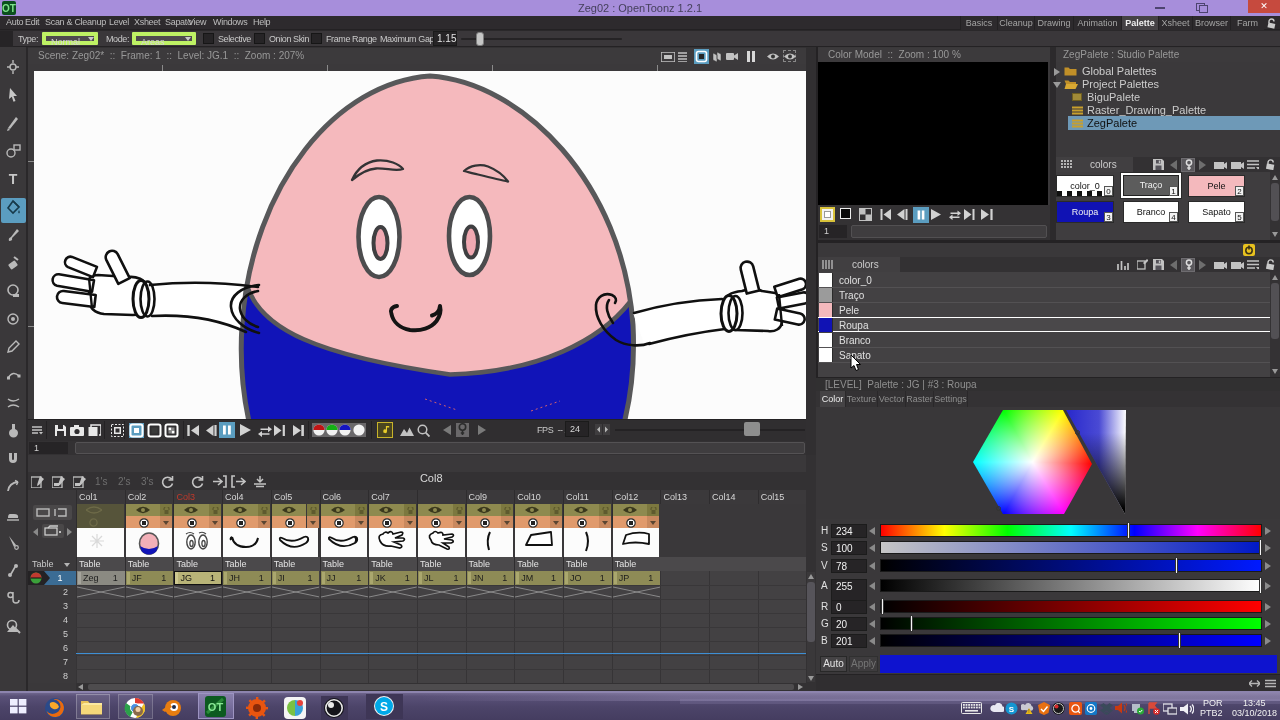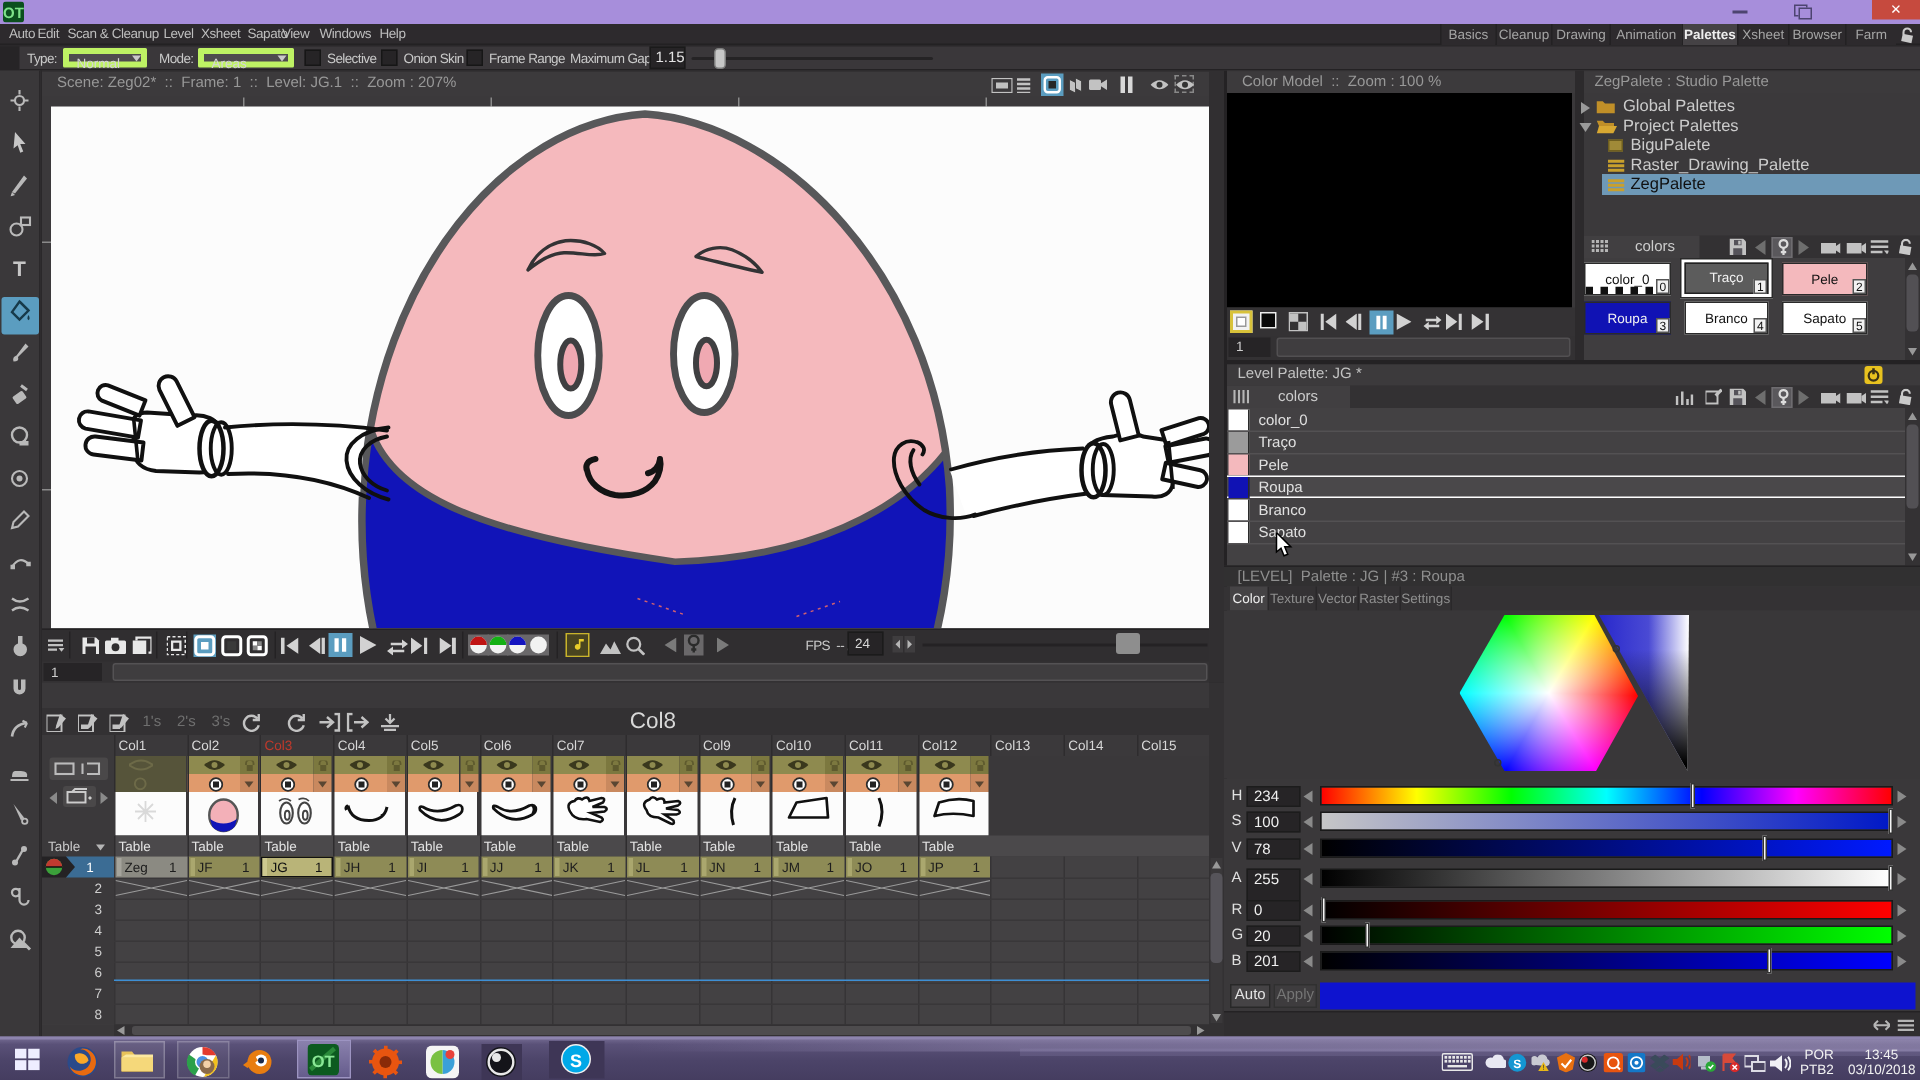--- a/index.html
+++ b/index.html
@@ -13,39 +13,40 @@
 </style></head><body>
 <div id="s">
 
 <div class="ab" style="left:0;top:0;width:1280px;height:16px;background:#a78edb"></div>
 <div class="ab" style="left:2px;top:1px;width:14px;height:14px">
       <svg width="14" height="14">
         <rect x="0" y="0" width="14" height="14" rx="2" fill="#0b4f1e"></rect>
         <text x="7" y="11" font-size="10" fill="#7ee28a" text-anchor="middle" font-weight="bold">OT</text>
       </svg>
     </div>
+<div class="ab" style="left:0;top:2px;width:1280px;text-align:center;color:#45405c;font-size:11px">Zeg02 : OpenToonz 1.2.1</div>
 <div class="ab" style="left:1155px;top:7px;width:10px;height:2px;background:#4d4470"></div>
 <div class="ab" style="left:1196px;top:3px;width:9px;height:8px;border:1px solid #4d4470"></div>
 <div class="ab" style="left:1199px;top:5px;width:9px;height:8px;border:1px solid #4d4470;background:#a78edb"></div>
 <div class="ab" style="left:1248px;top:0;width:32px;height:13px;background:#c64a3e;color:#fff;text-align:center;font-size:9px;line-height:13px">✕</div>
 <div class="ab" style="left:0;top:16px;width:1280px;height:14px;background:#2d2a2d;border-bottom:1px solid #232123"></div>
     <div class="ab" style="left:6px;top:17px;color:#bdbdbd;font-size:9px;letter-spacing:-0.3px">Auto</div>
     <div class="ab" style="left:25px;top:17px;color:#bdbdbd;font-size:9px;letter-spacing:-0.3px">Edit</div>
     <div class="ab" style="left:45px;top:17px;color:#bdbdbd;font-size:9px;letter-spacing:-0.3px">Scan &amp; Cleanup</div>
     <div class="ab" style="left:109px;top:17px;color:#bdbdbd;font-size:9px;letter-spacing:-0.3px">Level</div>
     <div class="ab" style="left:134px;top:17px;color:#bdbdbd;font-size:9px;letter-spacing:-0.3px">Xsheet</div>
     <div class="ab" style="left:165px;top:17px;color:#bdbdbd;font-size:9px;letter-spacing:-0.3px">Sapato</div>
     <div class="ab" style="left:188px;top:17px;color:#bdbdbd;font-size:9px;letter-spacing:-0.3px">View</div>
     <div class="ab" style="left:213px;top:17px;color:#bdbdbd;font-size:9px;letter-spacing:-0.3px">Windows</div>
     <div class="ab" style="left:253px;top:17px;color:#bdbdbd;font-size:9px;letter-spacing:-0.3px">Help</div>
     <div class="ab" style="left:960px;top:16px;width:37px;height:14px;background:#2d2a2d;border-left:1px solid #232123;color:#a5a5a5;font-size:9px;line-height:14px;text-align:center;font-weight:normal">Basics</div>
     <div class="ab" style="left:997px;top:16px;width:37px;height:14px;background:#2d2a2d;border-left:1px solid #232123;color:#a5a5a5;font-size:9px;line-height:14px;text-align:center;font-weight:normal">Cleanup</div>
     <div class="ab" style="left:1034px;top:16px;width:39px;height:14px;background:#2d2a2d;border-left:1px solid #232123;color:#a5a5a5;font-size:9px;line-height:14px;text-align:center;font-weight:normal">Drawing</div>
     <div class="ab" style="left:1073px;top:16px;width:48px;height:14px;background:#2d2a2d;border-left:1px solid #232123;color:#a5a5a5;font-size:9px;line-height:14px;text-align:center;font-weight:normal">Animation</div>
-    <div class="ab" style="left:1121px;top:16px;width:37px;height:14px;background:#454245;border-left:1px solid #232123;color:#efefef;font-size:9px;line-height:14px;text-align:center;font-weight:bold">Palettes</div>
+    <div class="ab" style="left:1121px;top:16px;width:37px;height:14px;background:#454245;border-left:1px solid #232123;color:#efefef;font-size:9px;line-height:14px;text-align:center;font-weight:bold">Palette</div>
     <div class="ab" style="left:1158px;top:16px;width:34px;height:14px;background:#2d2a2d;border-left:1px solid #232123;color:#a5a5a5;font-size:9px;line-height:14px;text-align:center;font-weight:normal">Xsheet</div>
     <div class="ab" style="left:1192px;top:16px;width:38px;height:14px;background:#2d2a2d;border-left:1px solid #232123;color:#a5a5a5;font-size:9px;line-height:14px;text-align:center;font-weight:normal">Browser</div>
     <div class="ab" style="left:1230px;top:16px;width:34px;height:14px;background:#2d2a2d;border-left:1px solid #232123;color:#a5a5a5;font-size:9px;line-height:14px;text-align:center;font-weight:normal">Farm</div>
     <div class="ab" style="left:1267px;top:18px">
       <svg width="10" height="11">
         <path d="M2 5 V3.5 A2.5 2.5 0 0 1 7 3.5" fill="none" stroke="#c9c9c9" stroke-width="1.4"></path>
         <rect x="1" y="5" width="7" height="5" fill="#c9c9c9" transform="rotate(12 4 7)"></rect>
       </svg>
     </div>
 <div class="ab" style="left:0;top:31px;width:1280px;height:16px;background:#262426"></div>
@@ -536,21 +537,21 @@
     <div class="ab" style="left:176.4px;top:492px;width:42.7px;color:#c0392b;font-size:9px">Col3</div>
     <div class="ab" style="left:173.4px;top:490px;width:1px;height:14px;background:#2e2c2e"></div>
     <div class="ab" style="left:225.1px;top:492px;width:42.7px;color:#d8d8d8;font-size:9px">Col4</div>
     <div class="ab" style="left:222.1px;top:490px;width:1px;height:14px;background:#2e2c2e"></div>
     <div class="ab" style="left:273.8px;top:492px;width:42.7px;color:#d8d8d8;font-size:9px">Col5</div>
     <div class="ab" style="left:270.8px;top:490px;width:1px;height:14px;background:#2e2c2e"></div>
     <div class="ab" style="left:322.5px;top:492px;width:42.7px;color:#d8d8d8;font-size:9px">Col6</div>
     <div class="ab" style="left:319.5px;top:490px;width:1px;height:14px;background:#2e2c2e"></div>
     <div class="ab" style="left:371.2px;top:492px;width:42.7px;color:#d8d8d8;font-size:9px">Col7</div>
     <div class="ab" style="left:368.2px;top:490px;width:1px;height:14px;background:#2e2c2e"></div>
-    <div class="ab" style="left:419.9px;top:472px;width:42.7px;color:#d8d8d8;font-size:15px">Col8</div>
+    <div class="ab" style="left:419.9px;top:472px;width:42.7px;color:#d8d8d8;font-size:11px">Col8</div>
     <div class="ab" style="left:416.9px;top:490px;width:1px;height:14px;background:#2e2c2e"></div>
     <div class="ab" style="left:468.6px;top:492px;width:42.7px;color:#d8d8d8;font-size:9px">Col9</div>
     <div class="ab" style="left:465.6px;top:490px;width:1px;height:14px;background:#2e2c2e"></div>
     <div class="ab" style="left:517.3px;top:492px;width:42.7px;color:#d8d8d8;font-size:9px">Col10</div>
     <div class="ab" style="left:514.3px;top:490px;width:1px;height:14px;background:#2e2c2e"></div>
     <div class="ab" style="left:566.0px;top:492px;width:42.7px;color:#d8d8d8;font-size:9px">Col11</div>
     <div class="ab" style="left:563.0px;top:490px;width:1px;height:14px;background:#2e2c2e"></div>
     <div class="ab" style="left:614.7px;top:492px;width:42.7px;color:#d8d8d8;font-size:9px">Col12</div>
     <div class="ab" style="left:611.7px;top:490px;width:1px;height:14px;background:#2e2c2e"></div>
     <div class="ab" style="left:663.4px;top:492px;width:42.7px;color:#d8d8d8;font-size:9px">Col13</div>
@@ -1289,21 +1290,20 @@
     <div class="ab" style="left:1104px;top:212px;width:9px;height:10px;background:#f2f2f2;border:1px solid #555;color:#111;font-size:8px;line-height:9px;text-align:center">3</div>
     <div class="ab" style="left:1123px;top:201px;width:56px;height:22px;background:#ffffff;border:1px solid #2a2a2a;color:#111;font-size:9px;line-height:20px;text-align:center">Branco</div>
     <div class="ab" style="left:1169px;top:212px;width:9px;height:10px;background:#f2f2f2;border:1px solid #555;color:#111;font-size:8px;line-height:9px;text-align:center">4</div>
     <div class="ab" style="left:1188px;top:201px;width:57px;height:22px;background:#ffffff;border:1px solid #2a2a2a;color:#111;font-size:9px;line-height:20px;text-align:center">Sapato</div>
     <div class="ab" style="left:1235px;top:212px;width:9px;height:10px;background:#f2f2f2;border:1px solid #555;color:#111;font-size:8px;line-height:9px;text-align:center">5</div>
     <div class="ab" style="left:1270px;top:172px;width:10px;height:68px;background:#343234"></div>
     <div class="ab" style="left:1272px;top:175px;width:0;height:0;border-left:3px solid transparent;border-right:3px solid transparent;border-bottom:5px solid #999"></div>
     <div class="ab" style="left:1272px;top:232px;width:0;height:0;border-left:3px solid transparent;border-right:3px solid transparent;border-top:5px solid #999"></div>
     <div class="ab" style="left:1271px;top:183px;width:8px;height:38px;background:#525054;border-radius:3px"></div>
     <div class="ab" style="left:816px;top:240px;width:464px;height:3px;background:#242224"></div>
-    <div class="ab panelT" style="left:818px;top:243px;width:462px;height:14px;line-height:14px;color:#c2c2c2"><span style="margin-left:7px">Level Palette: JG *</span></div>
     <div class="ab" style="left:1243px;top:244px;width:12px;height:12px;background:#e8c21f;border-radius:2px">
       <svg width="12" height="12">
         <circle cx="6" cy="6.5" r="3.2" fill="none" stroke="#3a3116" stroke-width="1.5"></circle>
         <path d="M6 1.5 v4" stroke="#3a3116" stroke-width="1.7"></path>
       </svg>
     </div>
     <div class="ab" style="left:818px;top:257px;width:462px;height:15px;background:#333133"></div>
     <div class="ab" style="left:818px;top:257px;width:82px;height:15px;background:#413f41"></div>
     <div class="ab" style="left:822px;top:260px">
       <svg width="11" height="9">

